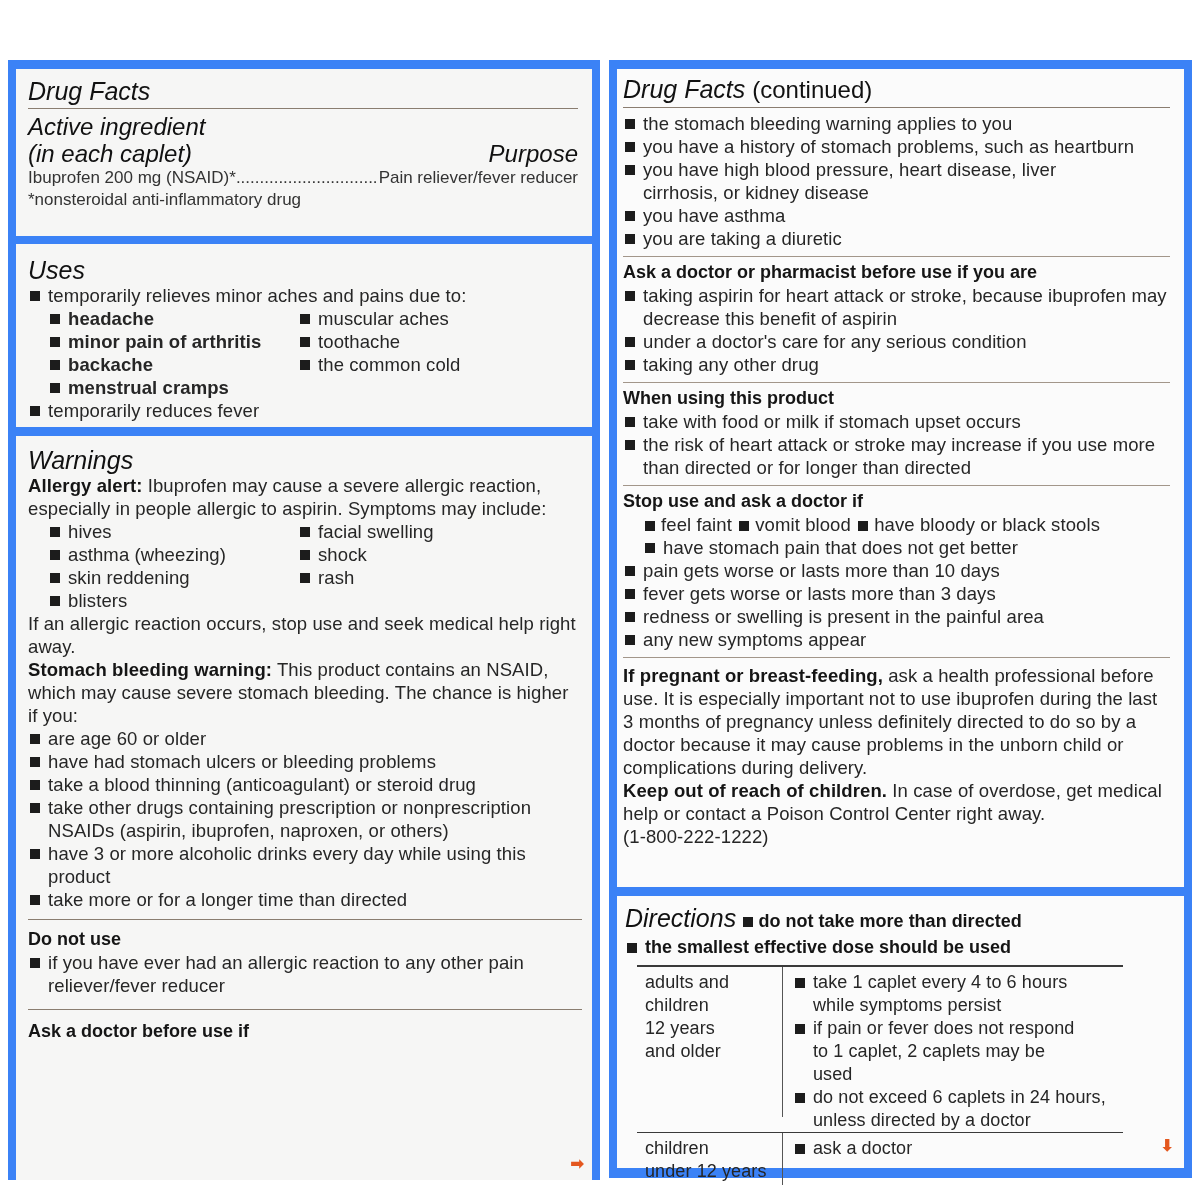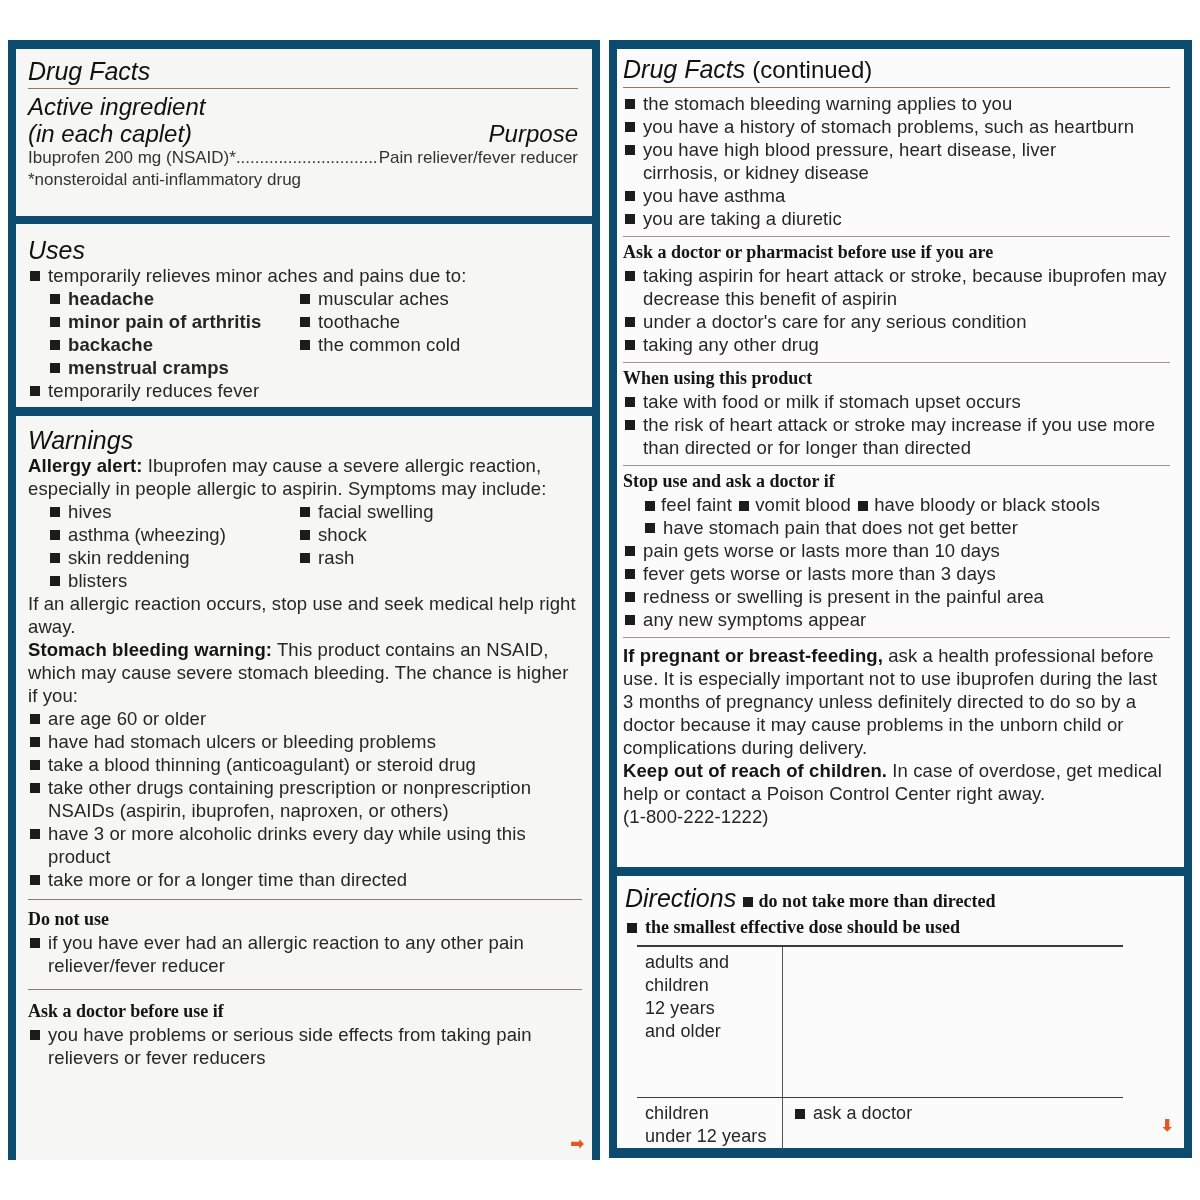--- a/index.html
+++ b/index.html
@@ -6,22 +6,23 @@
   body {
     width: 1200px; height: 1200px;
     background: #ffffff;
     position: relative;
     overflow: hidden;
     font-family: "Liberation Sans", sans-serif;
     color: #1d1d1d;
   }
   .panel {
     position: absolute;
-    background: #0c4a6e;
+    background: #3b82f6;
     box-sizing: border-box;
+    margin-top: 20px;
   }
   #left-panel { left: 8px; top: 40px; width: 592px; height: 1120px; padding: 9px 8px 0 8px; }
   #right-panel { left: 609px; top: 40px; width: 583px; height: 1118px; padding: 9px 8px 8px 8px; }
   .box {
     background: #f6f6f5;
     box-sizing: border-box;
     position: absolute;
     left: 8px; right: 8px;
   }
   
@@ -34,21 +35,21 @@
 
   .h-italic {
     font-style: italic; font-size: 25px; line-height: 28px;
     color: #111;
   }
   .h-italic .normal { font-style: normal; font-size: 24px; }
   .rule { height: 0; border-top: 1.5px solid #8a7d70; margin: 3px 0 4px 0; }
   .rule.light { border-top: 1.5px solid #a2968a; }
   .txt { font-size: 18.5px; line-height: 23px; color: #262626; letter-spacing: 0.1px; }
   .bold { font-weight: bold; color: #151515; }
-  .sub-h { font-size: 18px; line-height: 23px; font-weight: bold; color: #151515; font-family: Liberation Serif, serif; }
+  .sub-h { font-size: 18px; line-height: 23px; font-weight: bold; color: #151515; }
   .li { position: relative; padding-left: 20px; }
   .li::before {
     content: ""; position: absolute; left: 2px; top: 7px;
     width: 10px; height: 10px; background: #1c1c1c;
   }
   .li.in1 { margin-left: 20px; }
   .two-col { display: flex; }
   .two-col .col { flex: 0 0 auto; }
   .two-col .col.a { width: 248px; }
   .bullet-inline { display: inline-block; width: 10px; height: 10px; background: #1c1c1c; margin: 0 6px 1px 2px; vertical-align: middle; }
@@ -141,21 +142,20 @@
       <div class="txt li">take a blood thinning (anticoagulant) or steroid drug</div>
       <div class="txt li" style="padding-right:30px;">take other drugs containing prescription or nonprescription NSAIDs (aspirin, ibuprofen, naproxen, or others)</div>
       <div class="txt li" style="padding-right:30px;">have 3 or more alcoholic drinks every day while using this product</div>
       <div class="txt li">take more or for a longer time than directed</div>
     </div>
     <div class="rule" style="margin-top:8px; margin-bottom:8px;"></div>
     <div class="sub-h">Do not use</div>
     <div class="txt li">if you have ever had an allergic reaction to any other pain reliever/fever reducer</div>
     <div class="rule" style="margin-top:12px; margin-bottom:10px;"></div>
     <div class="sub-h">Ask a doctor before use if</div>
-    <div class="txt li" style="padding-right:30px;">you have problems or serious side effects from taking pain relievers or fever reducers</div>
     <div id="arrow-right" class="arrow">➡</div>
   </div>
 </div>
 
 <div id="right-panel" class="panel">
 
   <div id="box-cont" class="box">
     <div class="h-italic">
       <span>Drug Facts</span>
       <span class="normal">(continued)</span>
@@ -211,20 +211,25 @@
     <div class="sub-h li">the smallest effective dose should be used</div>
 
     <div class="dir-table">
       <div class="dir-row">
         <div class="who" style="height:150px;">
           <div class="txt">adults and</div>
           <div class="txt">children</div>
           <div class="txt">12 years</div>
           <div class="txt">and older</div>
         </div>
+        <div class="what">
+          <div class="txt li" style="padding-right:40px;">take 1 caplet every 4 to 6 hours while symptoms persist</div>
+          <div class="txt li" style="padding-right:40px;">if pain or fever does not respond to 1 caplet, 2 caplets may be used</div>
+          <div class="txt li">do not exceed 6 caplets in 24 hours, unless directed by a doctor</div>
+        </div>
       </div>
       <div class="dir-row" style="border-top-width:1.5px;">
         <div class="who" style="height:52px;">
           <div class="txt">children</div>
           <div class="txt">under 12 years</div>
         </div>
         <div class="what">
           <div class="txt li">ask a doctor</div>
         </div>
       </div>

